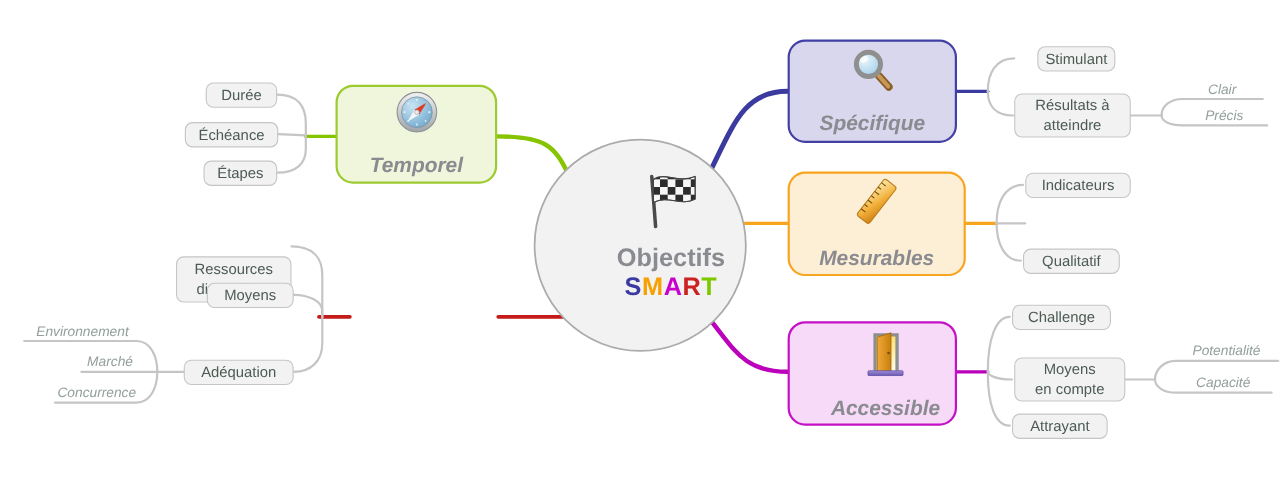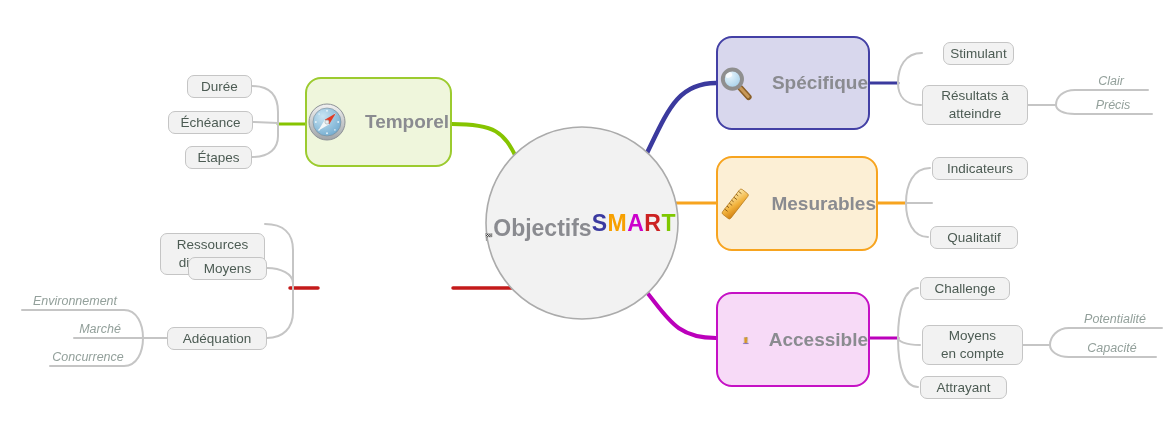--- a/index.html
+++ b/index.html
@@ -7,30 +7,30 @@
     position:relative;width:1170px;height:437px;background:#ffffff;overflow:hidden;
     font-family:"Liberation Sans", sans-serif;
   }
   .connectors{position:absolute;left:0;top:0;}
   .gray-line{fill:none;stroke:#C5C5C5;stroke-width:2;stroke-linecap:round;}
   .branch{fill:none;stroke-linecap:round;}
   .bw45{stroke-width:4.5;} .bw4{stroke-width:4;} .bw35{stroke-width:3.5;} .bw3{stroke-width:3;}
   .center-circle{fill:#F2F2F2;stroke:#ABABAB;stroke-width:1.6;}
 
   .center-node{
-    position:absolute;left:484px;top:127px;width:192px;height:192px;
-    display:flex;align-items:center;border-radius:50%;text-align:center;
+    position:absolute;left:514px;top:127px;width:192px;height:192px;
+    display:flex;flex-direction:column;align-items:center;border-radius:50%;text-align:center;
   }
   .flag-wrap{margin-top:27px;height:58px;}
   .center-title{margin-top:9px;font-size:23px;font-weight:bold;color:#8A8B90;line-height:26px;}
   .center-smart{font-size:23px;font-weight:bold;line-height:26px;letter-spacing:0.5px;}
 
   .main-node{
-    position:absolute;display:flex;flex-direction:row;align-items:center;justify-content:center;
-    gap:19px;border-style:solid;border-width:2.6px;border-radius:16px;box-sizing:border-box;
+    position:absolute;display:flex;flex-direction:column;align-items:center;justify-content:center;
+    gap:19px;border-style:solid;border-width:2.6px;border-radius:16px;box-sizing:border-box;font-style:italic;
   }
   .main-node .node-title{font-size:19px;font-weight:bold;color:#8A8B90;line-height:22px;}
   #n-temporel  {left:305px;top:77px; width:147px;height:90px;text-align:center;}
   #n-specifique{left:716px;top:36px; width:154px;height:94px;}
   #n-mesurables{left:716px;top:156px;width:162px;height:95px;}
   #n-accessible{left:716px;top:292px;width:154px;height:95px;}
   #n-realiste  {left:318px;top:242px;width:135px;height:93px;}
 
   .child-node{
     position:absolute;display:flex;align-items:center;justify-content:center;text-align:center;

